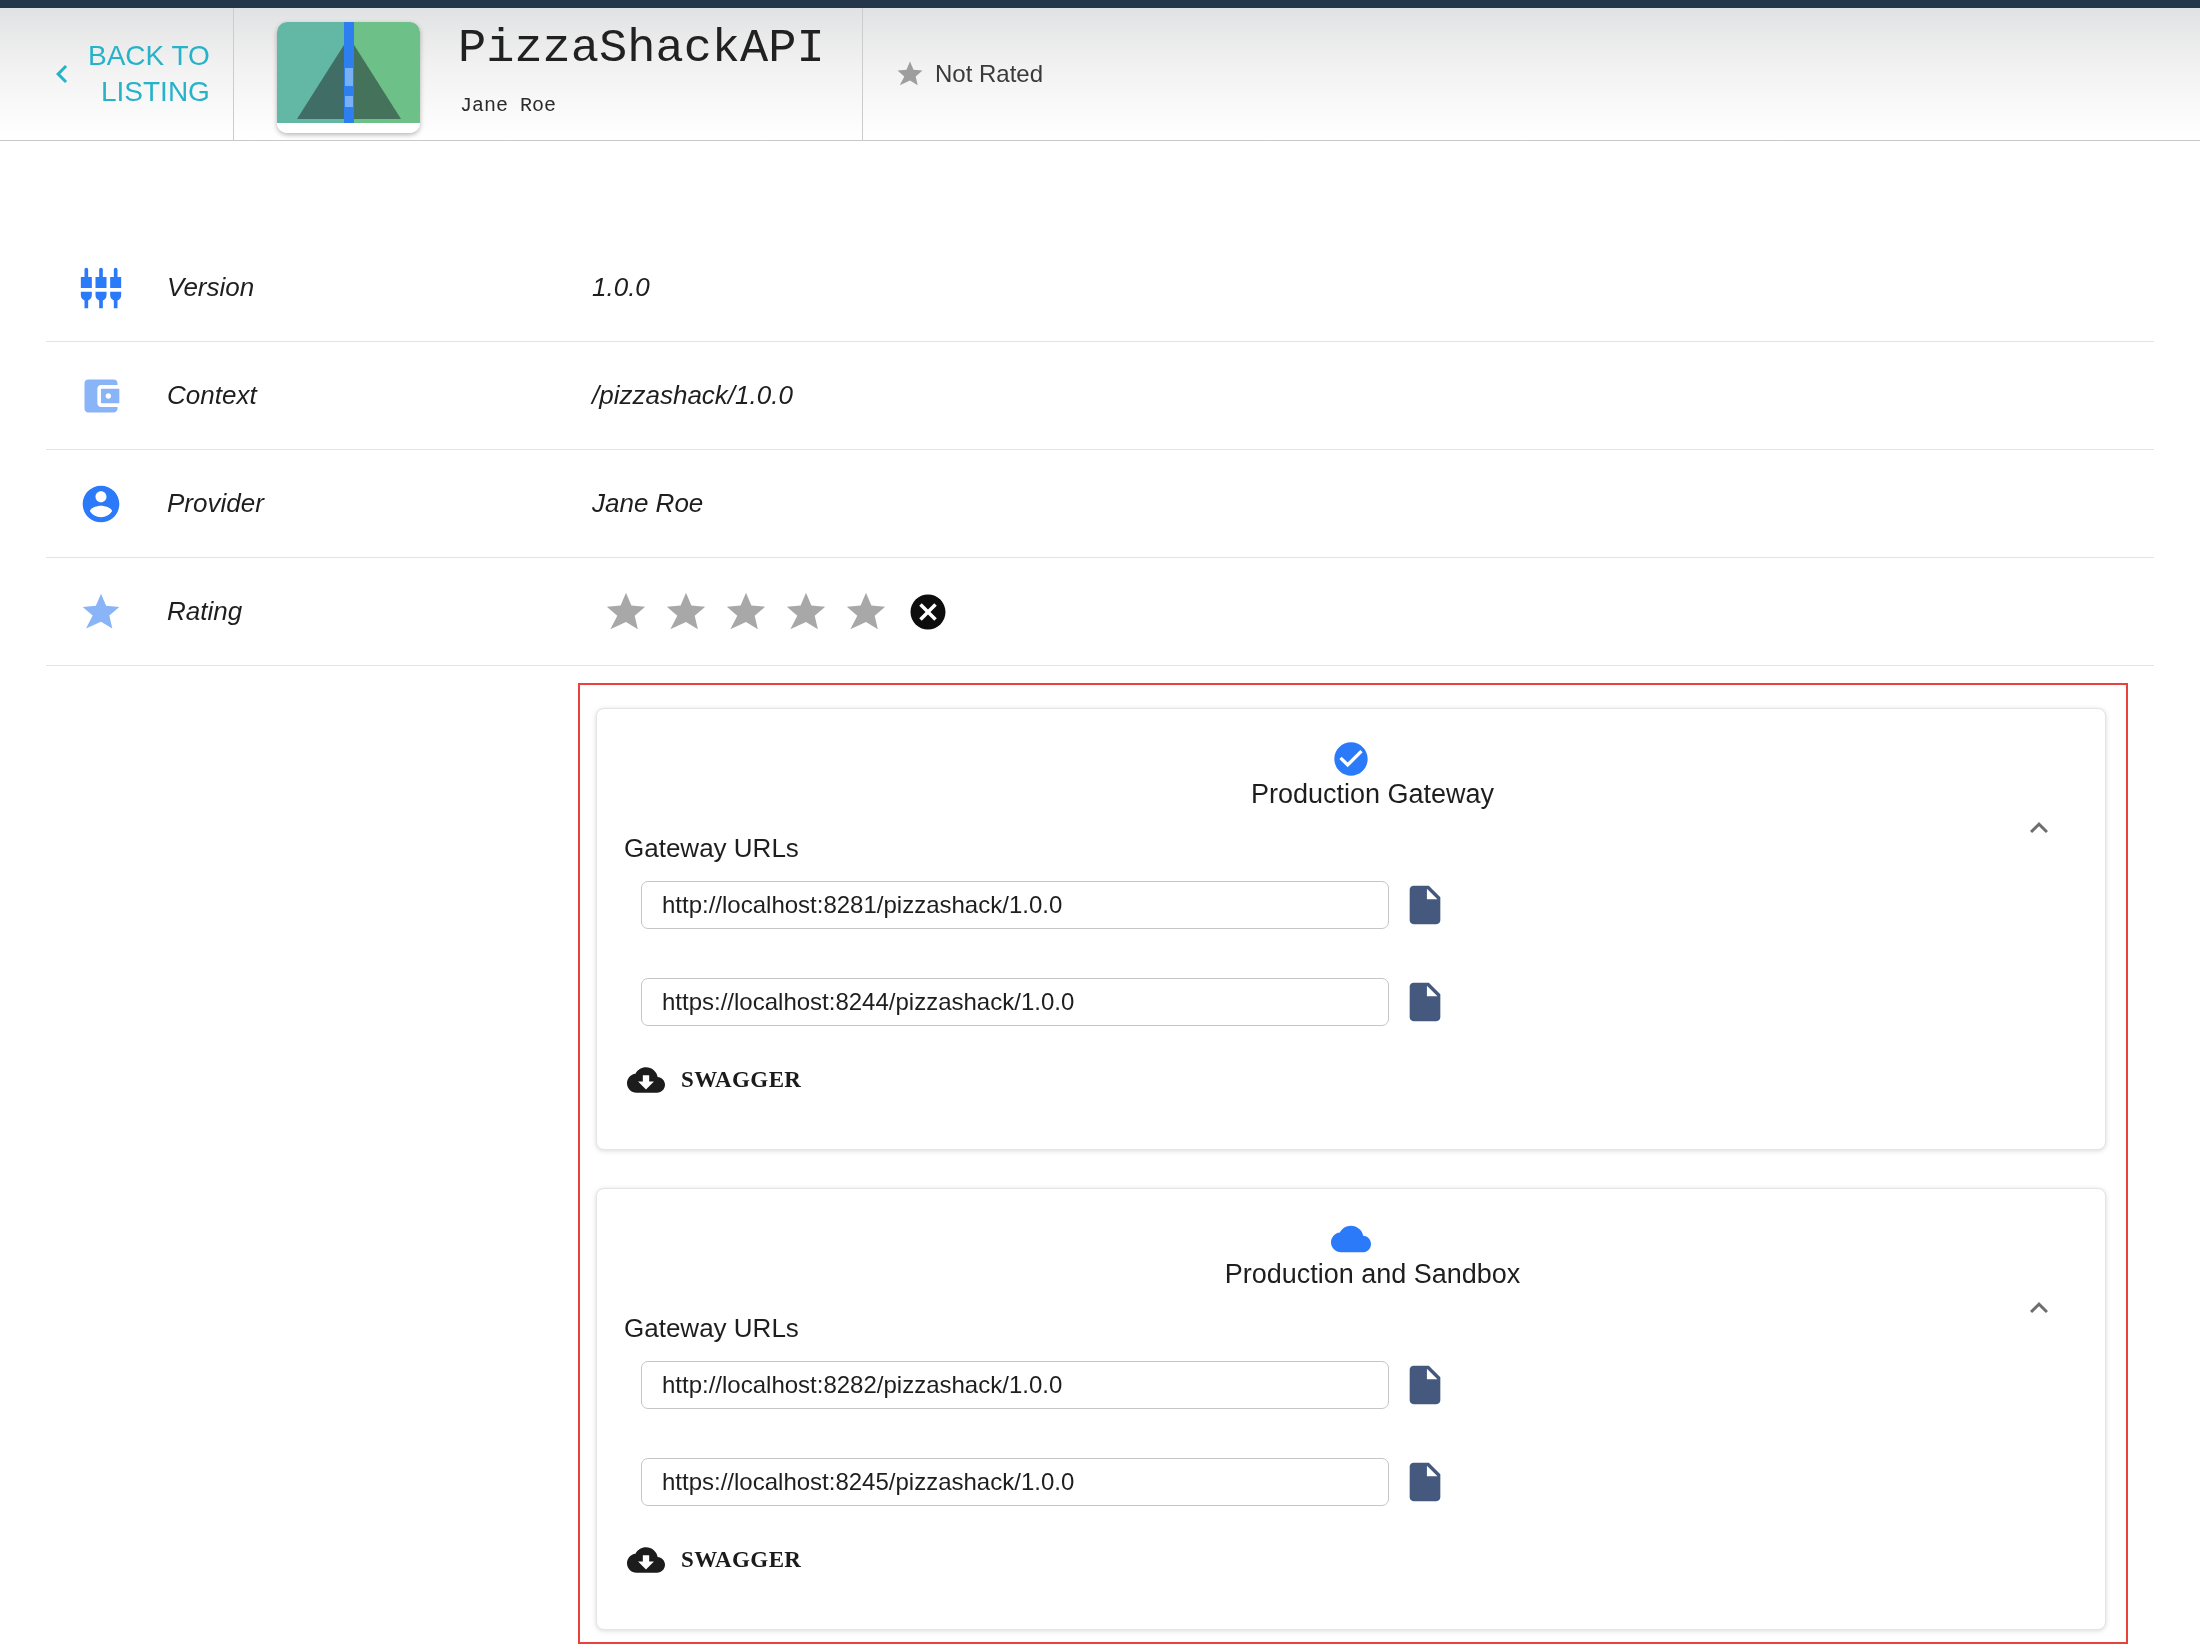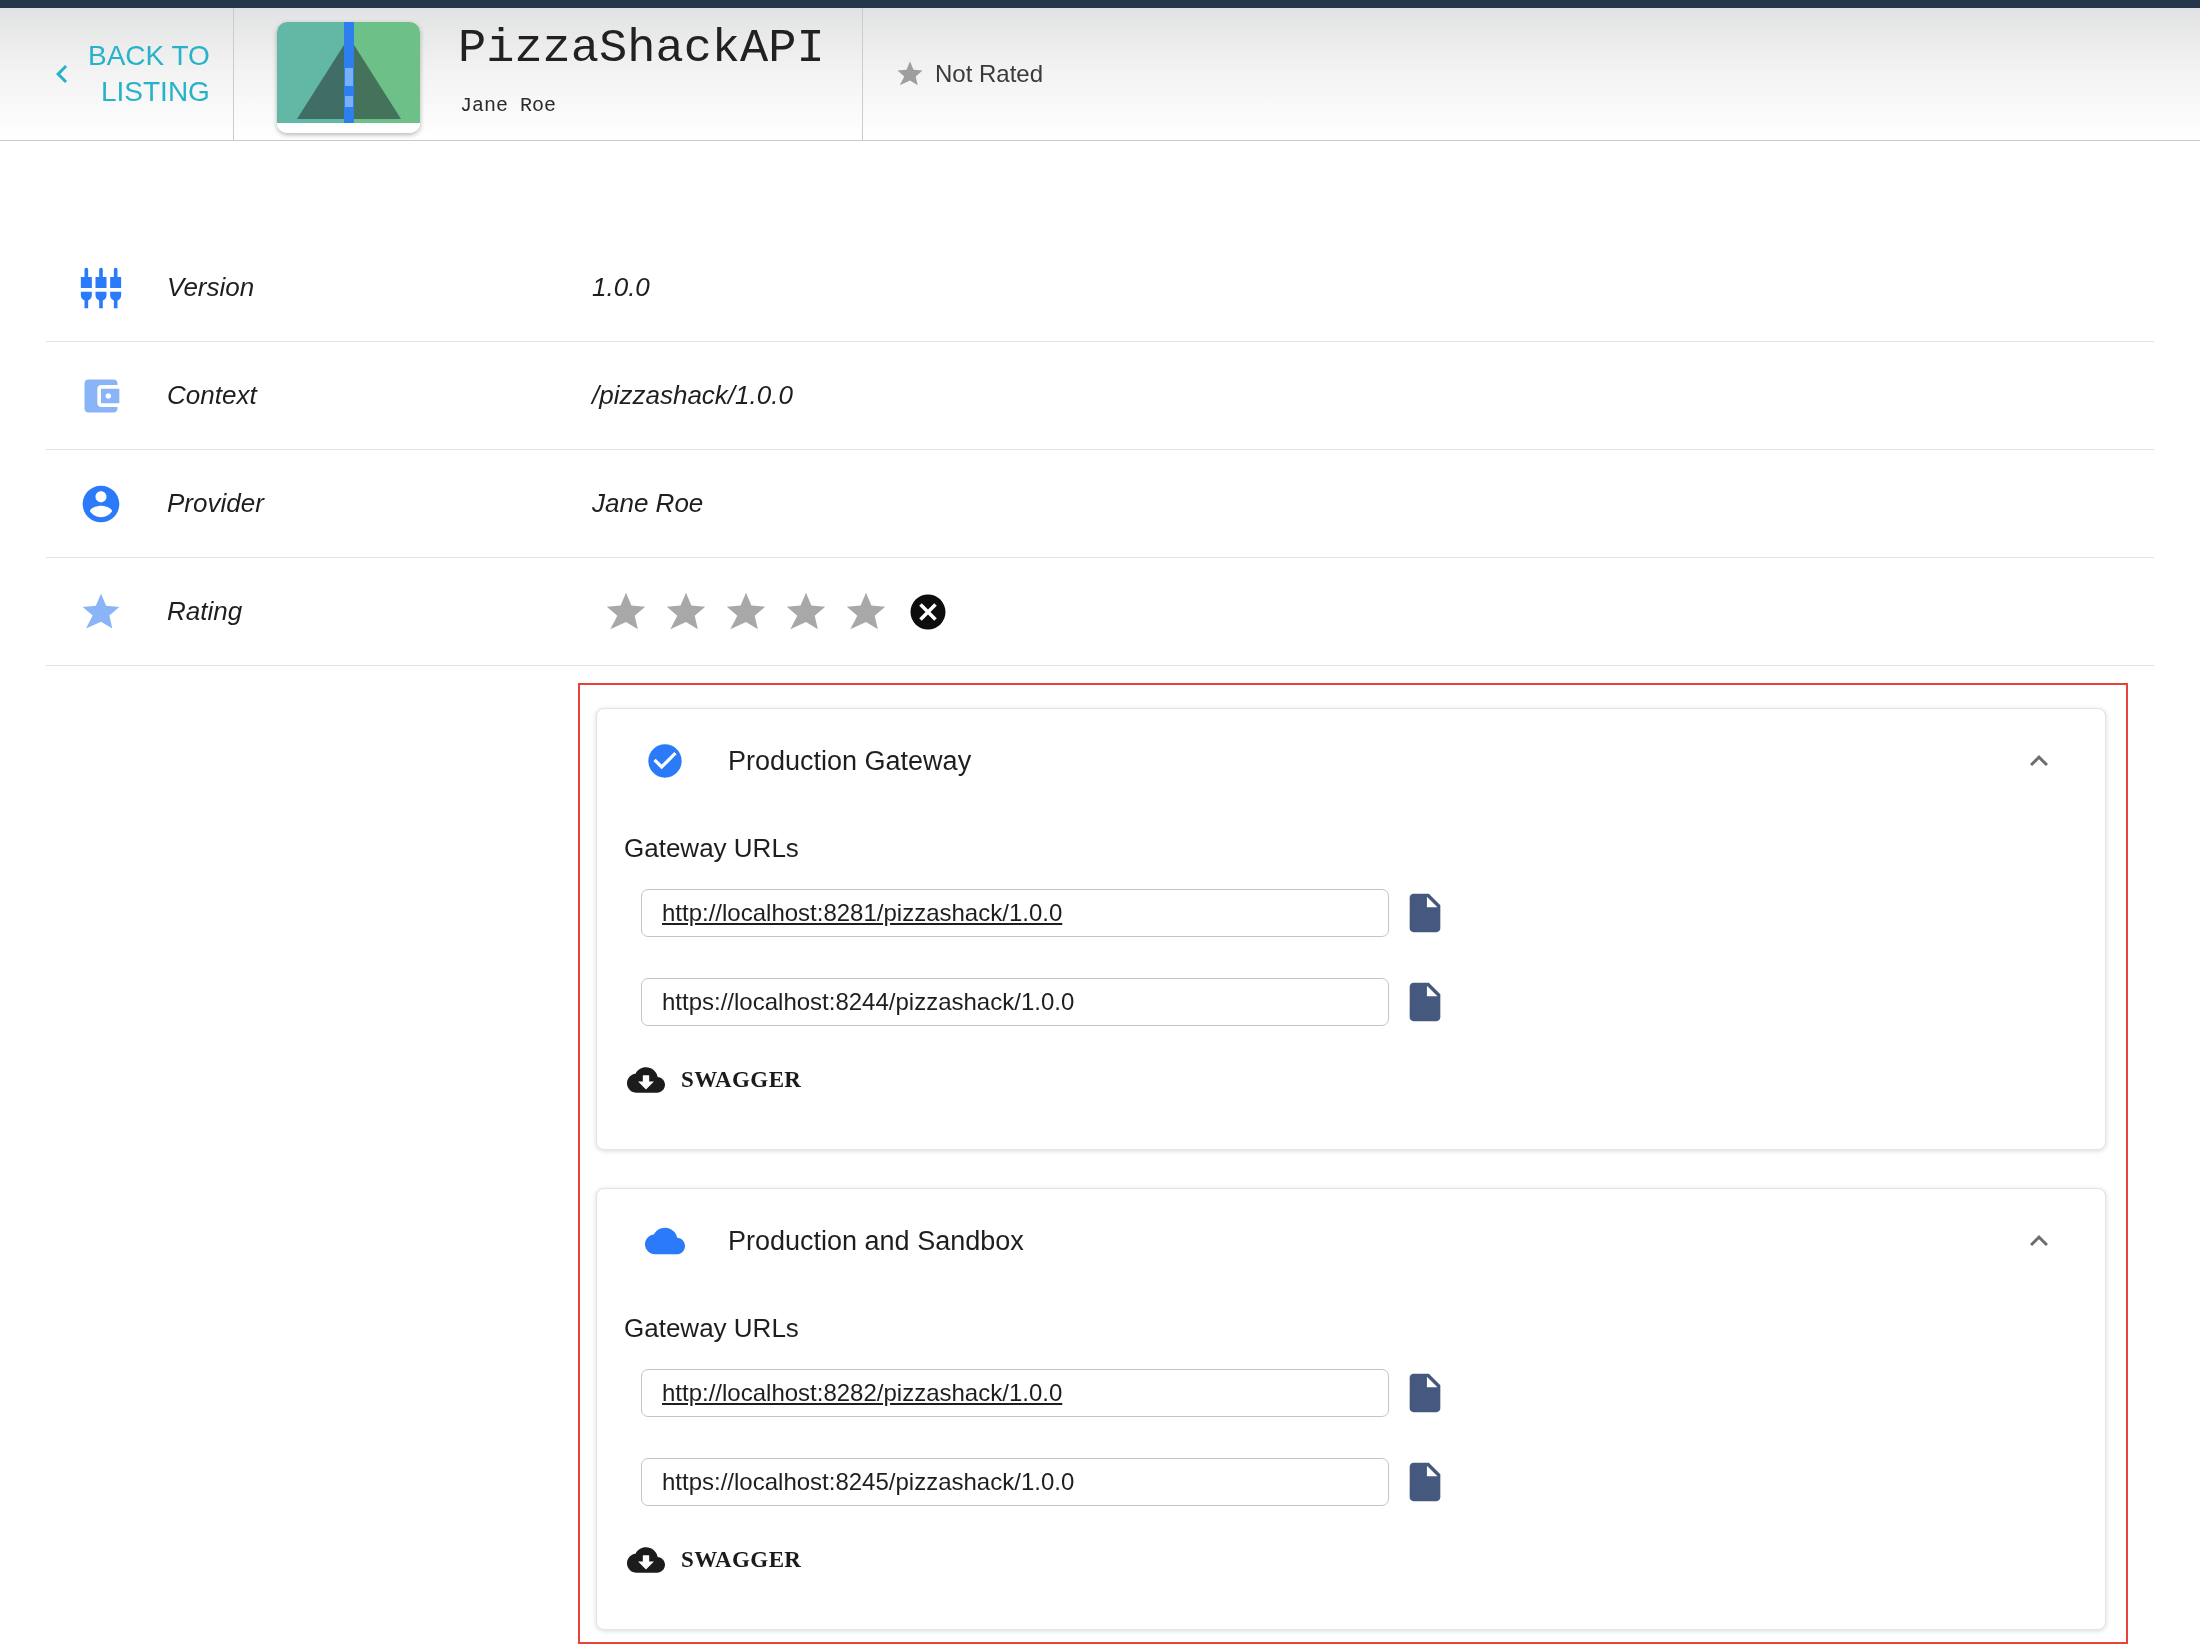--- a/index.html
+++ b/index.html
@@ -62,30 +62,30 @@
   .elabel{margin-left:42px;font-size:26px;color:#1e1e1e;}
 
   
   .redbox{position:absolute;left:578px;top:683px;width:1546px;height:957px;
           border:2px solid #e8423a;z-index:1;background:transparent;}
 
   
   .card{position:absolute;left:596px;width:1508px;height:440px;background:#fff;
         border:1px solid #e4e4e4;border-radius:8px;box-shadow:0 1px 5px rgba(0,0,0,.15);z-index:2;}
   .card1{top:708px;} .card2{top:1188px;}
-  .card-head{position:absolute;left:48px;right:48px;top:30px;height:44px;display:flex;align-items:center;}
+  .card-head{position:absolute;left:48px;right:48px;top:30px;height:44px;display:flex;align-items:center;flex-direction:column;}
   .env-icon{width:40px;height:40px;color:#2b7af9;flex:none;}
   .env-icon svg{width:100%;height:100%;fill:currentColor;display:block;}
   .env-title{margin:0 0 0 43px;font-size:27px;font-weight:400;color:#1e1e1e;white-space:nowrap;}
   .collapse{margin-left:auto;width:36px;height:36px;background:none;border:none;padding:0;
             color:#6d6d6d;cursor:pointer;}
   .collapse svg{width:36px;height:36px;fill:currentColor;}
   .gw-label{position:absolute;left:27px;top:124px;font-size:26px;color:#1e1e1e;}
   .url-row{position:absolute;left:44px;display:flex;align-items:center;}
-  .r1{top:180px;text-decoration:underline;} .r2{top:269px;}
+  .r1{top:172px;} .r2{top:269px;}
   .url-input{width:748px;height:48px;box-sizing:border-box;border:1px solid #c5c5c5;border-radius:7px;
              padding:0 20px;font-size:24px;font-family:"Liberation Sans",sans-serif;color:#1e1e1e;
              background:#fff;outline:none;}
   .copy-btn{margin-left:13px;width:46px;height:46px;background:none;border:none;padding:0;
             color:#44597d;cursor:pointer;}
   .copy-btn svg{width:46px;height:46px;fill:currentColor;display:block;}
   .swagger{position:absolute;left:20px;top:346px;display:flex;align-items:center;gap:16px;
            background:none;border:none;padding:6px 10px;cursor:pointer;border-radius:6px;}
   .swagger .sw-icon{width:38px;height:38px;color:#1c1c1c;}
   .swagger .sw-icon svg{width:100%;height:100%;fill:currentColor;display:block;}

